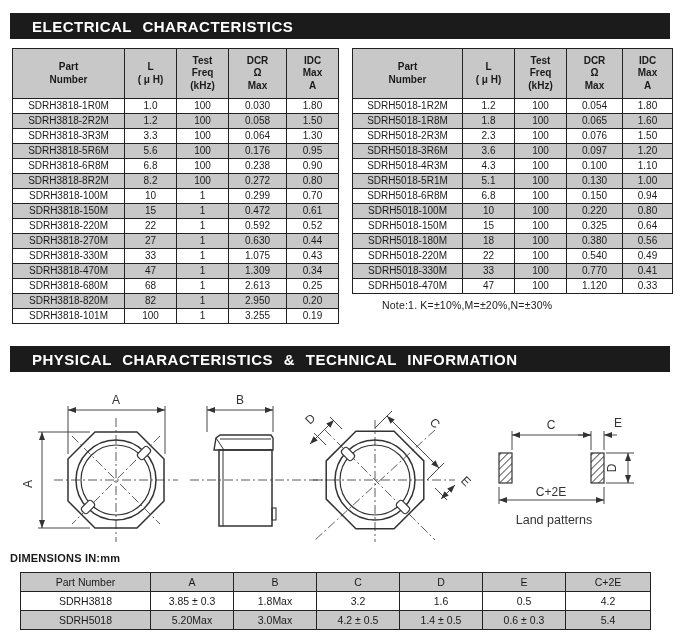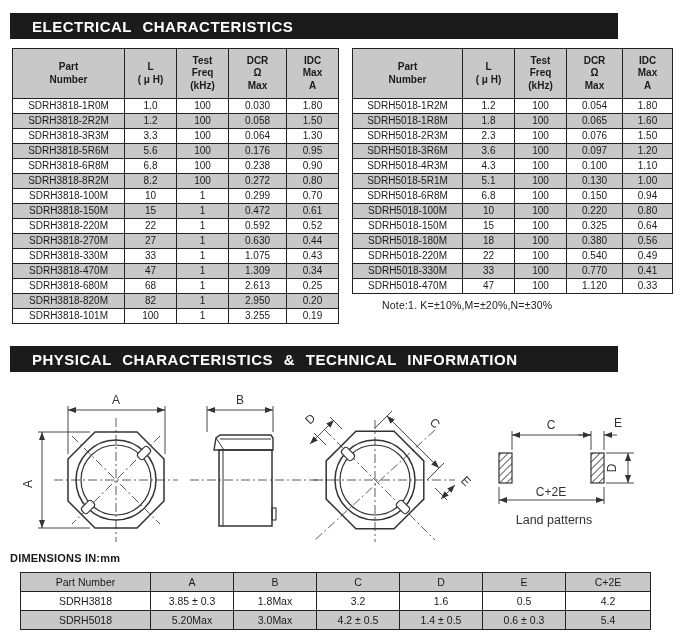--- a/index.html
+++ b/index.html
@@ -1,21 +1,21 @@
 <!DOCTYPE html>
 <html><head>
 <meta charset="utf-8">
 <style>
   html,body{margin:0;padding:0;}
   body{
     width:680px;height:636px;position:relative;background:#ffffff;
     font-family:"Liberation Sans", sans-serif;color:#1a1a1a;overflow:hidden;
   }
   .section-bar{
-    position:absolute;left:10px;width:608px;height:26px;background:#1b1b1b;
+    position:absolute;left:10px;width:660px;height:26px;background:#1b1b1b;
     color:#fff;font-weight:bold;font-size:15px;display:flex;align-items:center;
     padding-left:22px;box-sizing:border-box;letter-spacing:.5px;word-spacing:6px;
   }
   #bar-electrical{top:13px;}
   #bar-physical{top:346px;}
 
   table.spec{position:absolute;border-collapse:collapse;table-layout:fixed;background:#fff;}
   .spec th,.spec td{
     border:1px solid #222;text-align:center;vertical-align:middle;
     font-size:10px;padding:0;white-space:pre-line;overflow:hidden;

